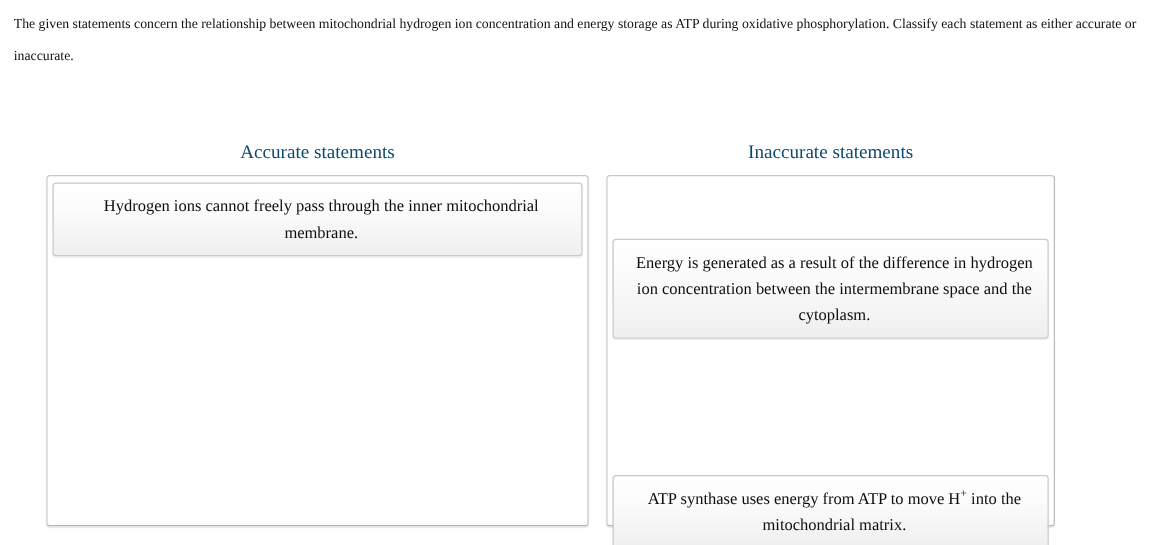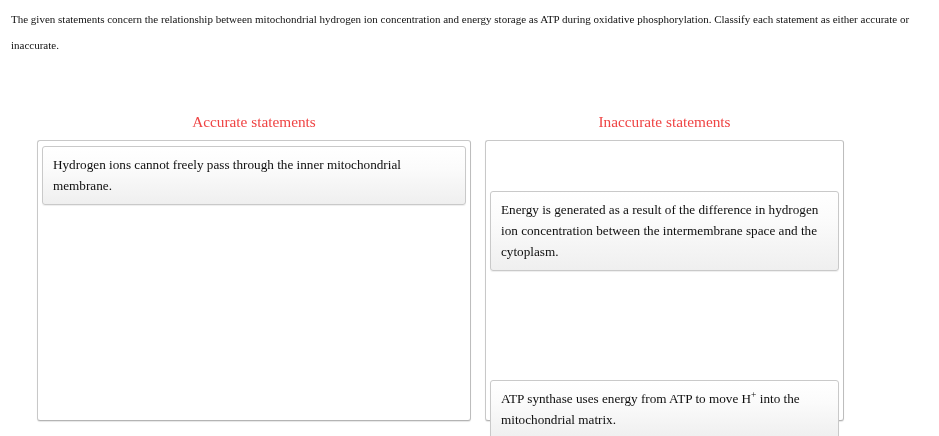--- a/index.html
+++ b/index.html
@@ -36,21 +36,21 @@
     position: absolute;
     top: 0;
   }
   .column.left  { left: 37px;  width: 434px; }
   .column.right { left: 485px; width: 359px; }
 
   .column-title {
     text-align: center;
     font-size: 15.3px;
     line-height: 20px;
-    color: #ef4444;
+    color: #0c4a6e;
     margin-bottom: 8px;
     white-space: nowrap;
   }
 
   .dropzone {
     box-sizing: border-box;
     border: 1px solid #c8c8c8;
     border-bottom-color: #b4b4b4;
     border-right-color: #bdbdbd;
     background: #ffffff;
@@ -59,20 +59,21 @@
     height: 281px;
     padding: 5px 4px;
   }
 
   .card {
     box-sizing: border-box;
     border: 1px solid #c9c9c9;
     border-radius: 3px;
     background: linear-gradient(to bottom, #ffffff 0%, #fbfbfb 38%, #efefef 100%);
     box-shadow: 0 1px 1px rgba(0,0,0,0.07);
+    text-align: center;
     font-size: 13.2px;
     line-height: 21px;
     color: #0d0d0d;
     padding: 7px 4px 8px 10px;
     margin-bottom: 7px;
   }
   .card:last-child { margin-bottom: 0; }
 
   .card.spacer-top { margin-top: 45px; }
   .card.spacer-mid { margin-top: 109px; font-family: Liberation Serif, serif; }

